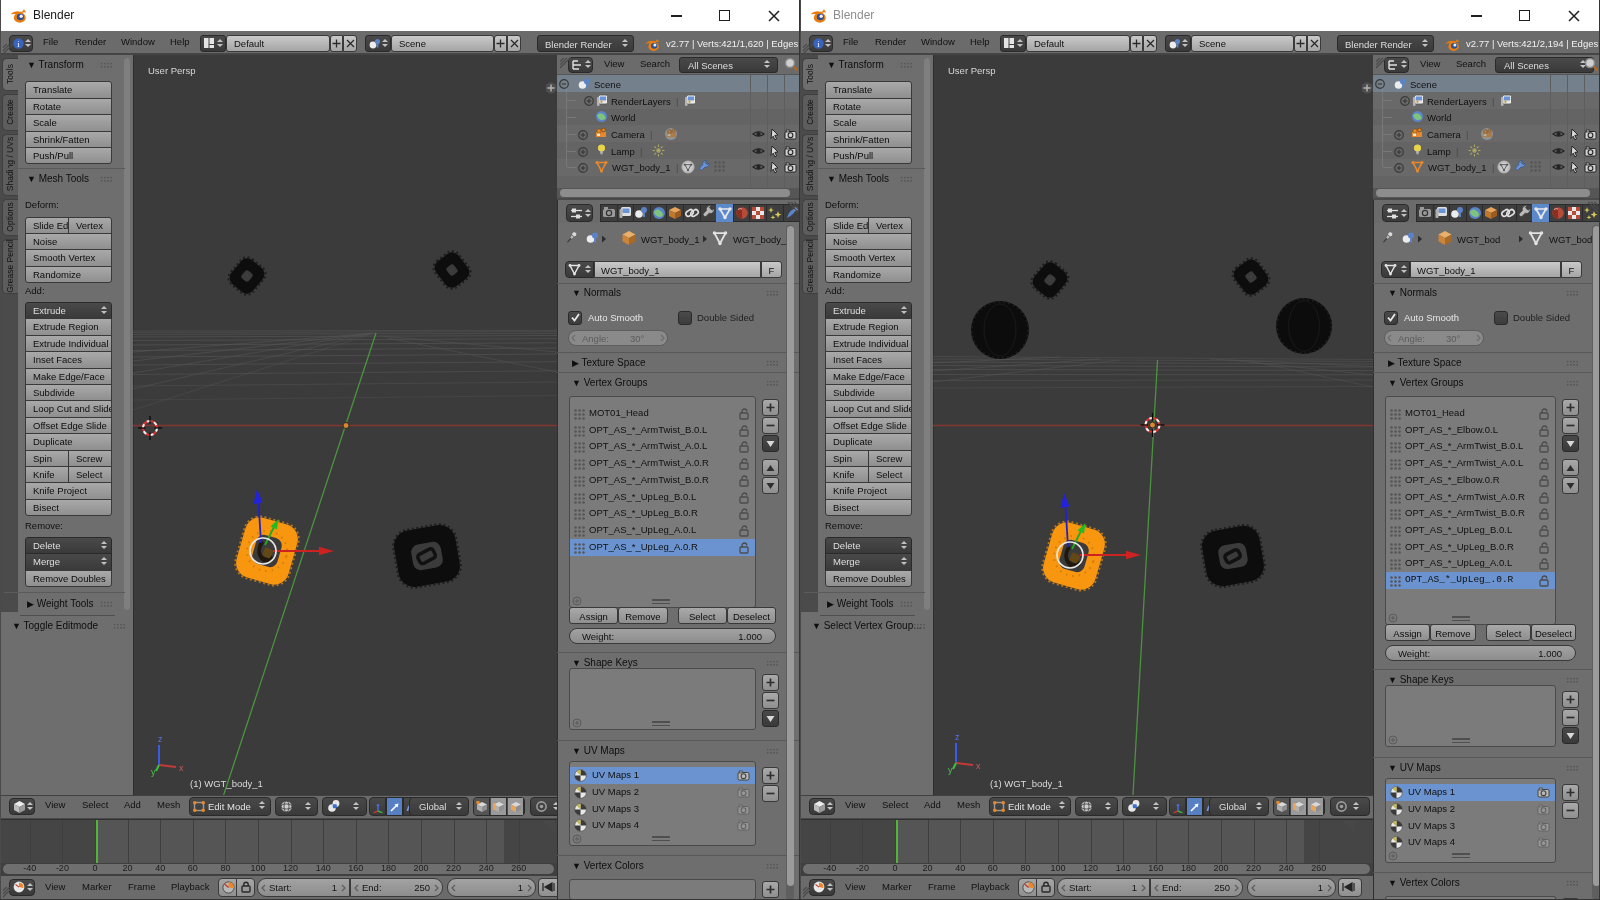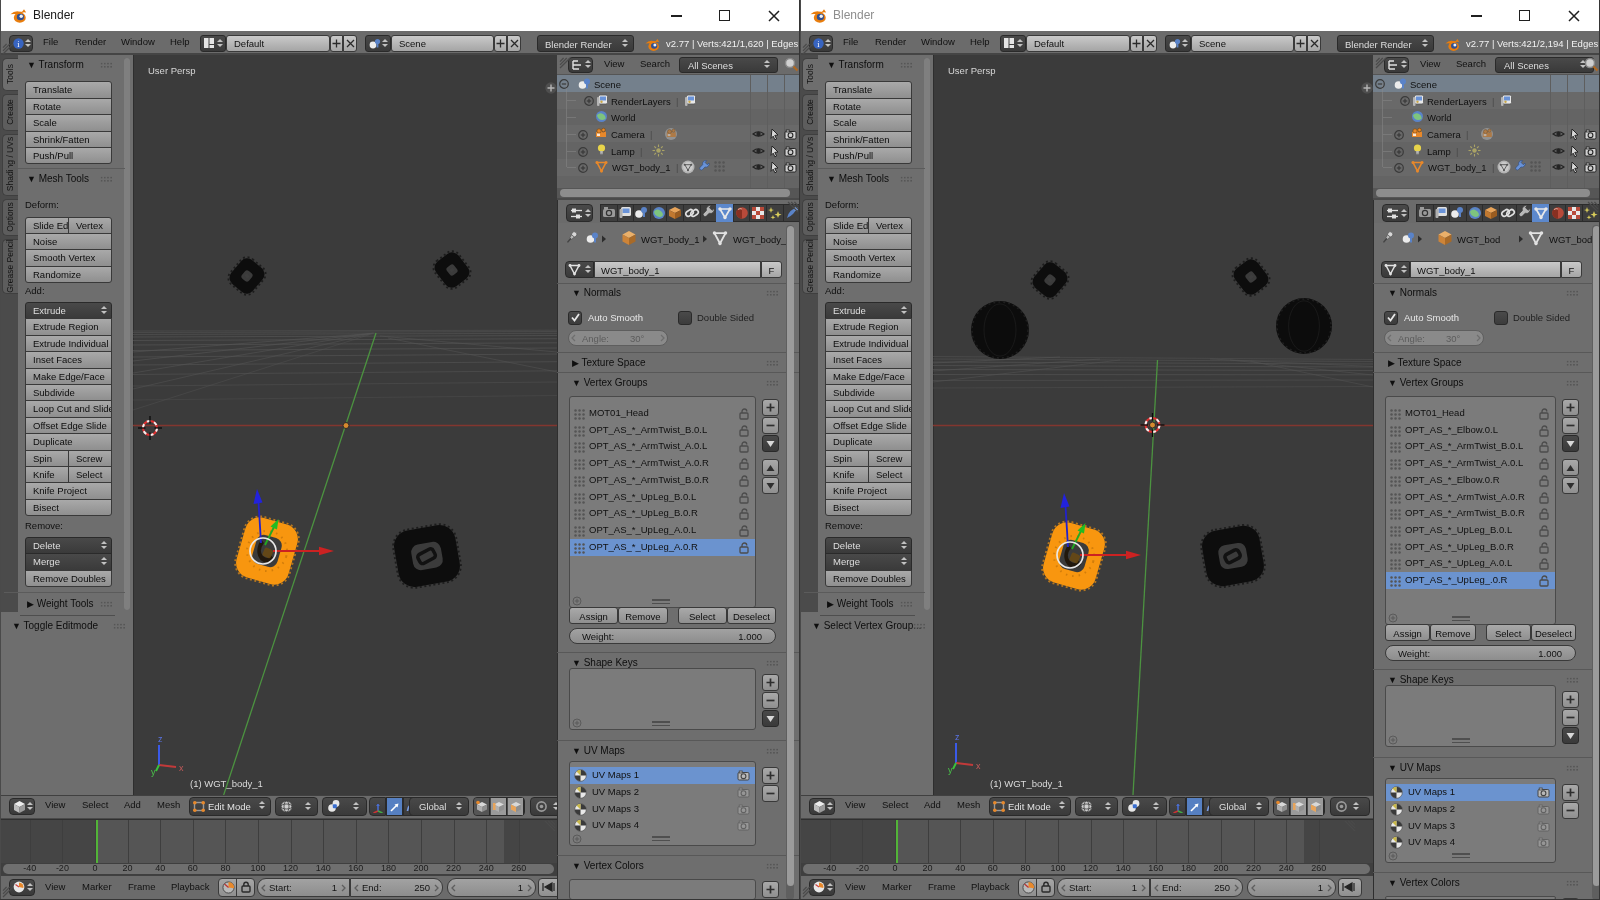--- a/index.html
+++ b/index.html
@@ -2302,21 +2302,21 @@
           <circle cx="6.5" cy="2.5" r="1.25"></circle>
           <circle cx="10.5" cy="2.5" r="1.25"></circle>
           <circle cx="2.5" cy="6.5" r="1.25"></circle>
           <circle cx="6.5" cy="6.5" r="1.25"></circle>
           <circle cx="10.5" cy="6.5" r="1.25"></circle>
           <circle cx="2.5" cy="10.5" r="1.25"></circle>
           <circle cx="6.5" cy="10.5" r="1.25"></circle>
           <circle cx="10.5" cy="10.5" r="1.25"></circle>
         </g>
       </svg>
-<div class="lbl" style="left:605px;top:574.0px;">OPT_AS_*_UpLeg_.0.R</div>
+<div class="lbl" style="left:605px;top:574.0px;font-family:Liberation Mono, monospace;">OPT_AS_*_UpLeg_.0.R</div>
 <svg style="left:739px;top:575.0px;" width="11" height="12" viewBox="0 0 11 12">
         <rect x="1" y="5" width="8" height="6" rx="1" fill="none" stroke="#4c4c4c" stroke-width="1.3"></rect>
         <path d="M3 5 V3.4 a2.4 2.4 0 0 1 4.8 0" fill="none" stroke="#4c4c4c" stroke-width="1.3"></path>
       </svg>
 <svg style="left:588px;top:613px;" width="10" height="10" viewBox="0 0 10 10">
         <circle cx="5" cy="5" r="4" fill="none" stroke="#5a5a5a" stroke-width="1"></circle>
         <path d="M5 2.8 V7.2 M2.8 5 H7.2" stroke="#5a5a5a" stroke-width="1"></path>
       </svg>
 <div class="abs" style="left:652px;top:616px;width:18px;height:1.6px;background:#4f4f4f;"></div>
 <div class="abs" style="left:652px;top:619.6px;width:18px;height:1.6px;background:#4f4f4f;"></div>

